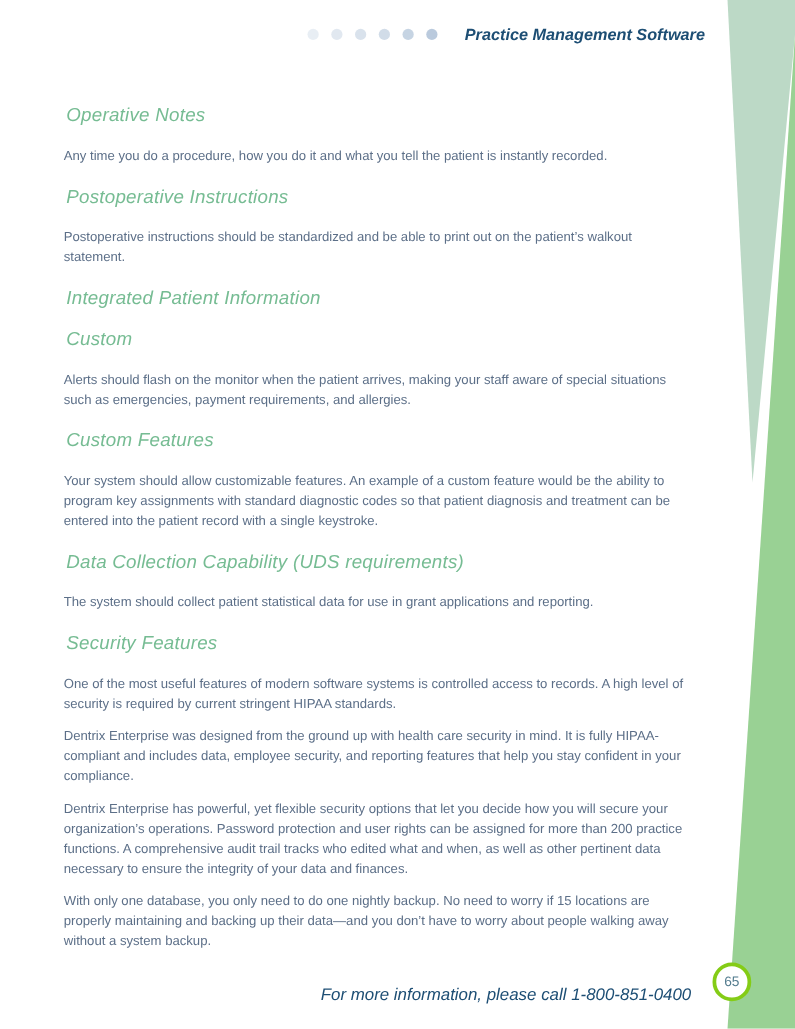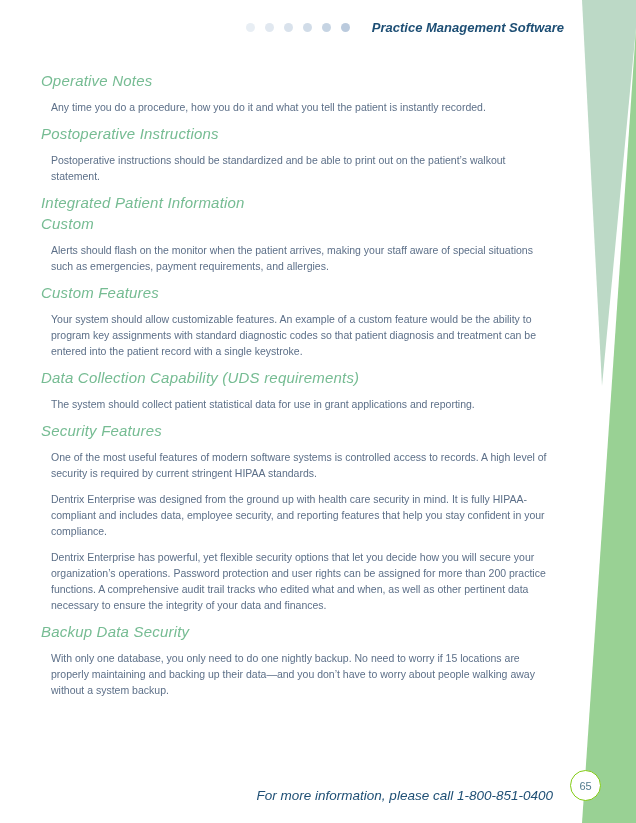--- a/index.html
+++ b/index.html
@@ -41,37 +41,37 @@
   .dot:nth-child(6){opacity:.92;}
   .header-title{
     font-style:italic;font-weight:bold;font-size:13px;
     color:var(--navy_text,#1d4e74);white-space:nowrap;
   }
   
   .content{
     position:absolute;top:68px;left:37px;width:527px;z-index:1;
   }
   .section h2{
-    margin:4px;font-size:15px;line-height:17px;font-weight:normal;
+    margin:16px;font-size:15px;line-height:17px;font-weight:normal;
     font-style:italic;color:var(--heading_green,#76bc93);
     letter-spacing:.2px;
   }
   .section p{
     margin:10px 14px;font-size:10.5px;line-height:16px;
     color:var(--body_text,#5c6f88);
   }
   
   .footer-line{
     position:absolute;top:788px;right:83px;z-index:2;
     font-style:italic;font-weight:normal;font-size:13.5px;
     color:var(--navy_text,#1d4e74);white-space:nowrap;
   }
   .page-badge{
     position:absolute;left:570px;top:770px;width:31px;height:31px;
-    border-radius:50%;background:#ffffff;border:1px solid #84cc16;
+    border-radius:50%;background:#ffffff;border:3px solid #84cc16;
     display:flex;align-items:center;justify-content:center;z-index:3;
     font-size:11px;color:var(--page_badge_text,#527b8e);
   }
 </style>
 </head>
 <body>
 
 <svg class="side-decoration" viewBox="0 0 636 823" xmlns="http://www.w3.org/2000/svg" aria-hidden="true">
   <polygon points="582,0 636,0 636,28 602,386" style="fill:var(--sidebar_light_green,#bcd9c6)"></polygon>
   <polygon points="636,28 636,823 582,823" style="fill:var(--sidebar_dark_green,#99d194)"></polygon>
@@ -121,21 +121,20 @@
   </section>
 
   <section class="section">
     <h2>Security Features</h2>
     <p>One of the most useful features of modern software systems is controlled access to records. A high level of security is required by current stringent HIPAA standards.</p>
     <p>Dentrix Enterprise was designed from the ground up with health care security in mind. It is fully HIPAA-compliant and includes data, employee security, and reporting features that help you stay confident in your compliance.</p>
     <p>Dentrix Enterprise has powerful, yet flexible security options that let you decide how you will secure your organization’s operations. Password protection and user rights can be assigned for more than 200 practice functions. A comprehensive audit trail tracks who edited what and when, as well as other pertinent data necessary to ensure the integrity of your data and finances.</p>
   </section>
 
   <section class="section">
-    <h2>Backup Data Security</h2>
     <p>With only one database, you only need to do one nightly backup. No need to worry if 15 locations are properly maintaining and backing up their data—and you don’t have to worry about people walking away without a system backup.</p>
   </section>
 
 </main>
 
 <div class="footer-line">For more information, please call 1-800-851-0400</div>
 <div class="page-badge">
   <span>65</span>
 </div>
 

